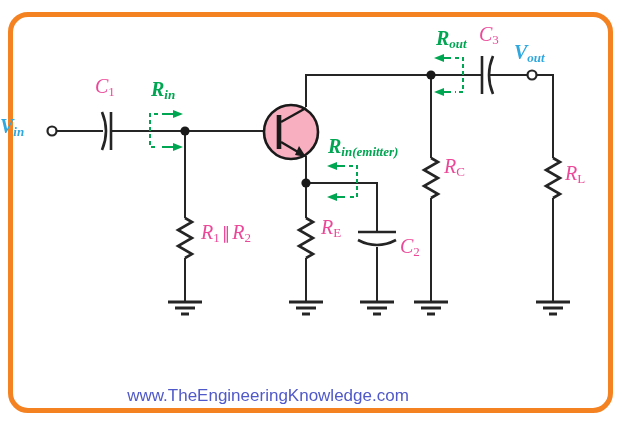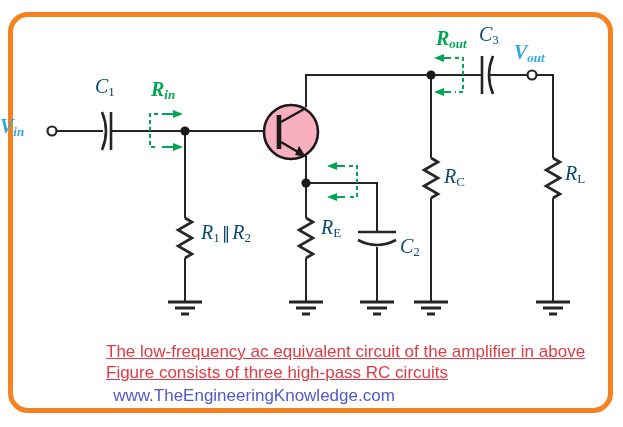--- a/index.html
+++ b/index.html
@@ -5,32 +5,32 @@
   :root{
     --border:#F58220; --wire:#252525; --green:#00A651; --cyan:#2FA8E0;
     --pink:#F8AFC0; --red:#DE3B44; --blue:#5059C9;
   }
   html,body{margin:0;padding:0;background:#ffffff;}
   .page{position:relative;width:623px;height:427px;background:#ffffff;overflow:hidden;
         font-family:"Liberation Serif",serif;}
   .frame{position:absolute;left:8px;top:12px;width:605px;height:401px;box-sizing:border-box;
          border:5px solid var(--border);border-radius:20px;}
   svg{position:absolute;left:0;top:0;}
-  .lbl{position:absolute;font-style:italic;font-size:20px;color:#0c4a6e;white-space:nowrap;
+  .lbl{position:absolute;font-style:italic;font-size:20px;color:#ec4899;white-space:nowrap;
        line-height:1;}
   .lbl sub{font-size:13px;line-height:0;vertical-align:-3px;}
   .isub{font-style:italic;margin-top:12px;}
   .nsub{font-style:normal;}
   .par{font-style:normal;font-size:17px;padding:0 2px;}
   .green{color:var(--green);font-weight:bold;}
   .cyan{color:var(--cyan);font-weight:bold;font-family:Liberation Serif, serif;}
   .caption{position:absolute;left:106px;top:341px;font-family:"Liberation Sans",sans-serif;
            font-size:17px;line-height:21px;color:var(--red);text-decoration:underline;}
   .website{position:absolute;left:0;top:386px;width:508px;text-align:center;
-           font-family:"Liberation Sans",sans-serif;font-size:17px;color:var(--blue);}
+           font-family:"Liberation Sans",sans-serif;font-size:17px;color:var(--blue);padding-left:14px;}
 </style>
 </head>
 <body>
 
 <div class="page">
 
   <div class="frame"></div>
 
   <svg width="623" height="340" viewBox="0 0 623 340">
 
@@ -142,35 +142,32 @@
   </svg>
 
   <div class="lbl cyan" style="left:0;top:116px"><span>V</span><sub class="isub">in</sub></div>
 
   <div class="lbl" style="left:95px;top:76px"><span>C</span><sub class="nsub">1</sub></div>
 
   <div class="lbl green" style="left:151px;top:79px"><span>R</span><sub class="isub">in</sub></div>
 
   <div class="lbl" style="left:201px;top:222px"><span>R</span><sub class="nsub">1</sub><span class="par">∥</span><span>R</span><sub class="nsub">2</sub></div>
 
+  <div class="lbl green" style="left:328px;top:136px"><span>R</span><sub class="isub">in(emitter)</sub></div>
 
   <div class="lbl" style="left:321px;top:217px"><span>R</span><sub class="nsub">E</sub></div>
 
   <div class="lbl" style="left:400px;top:236px"><span>C</span><sub class="nsub">2</sub></div>
 
   <div class="lbl green" style="left:436px;top:28px"><span>R</span><sub class="isub">out</sub></div>
 
   <div class="lbl" style="left:479px;top:24px"><span>C</span><sub class="nsub">3</sub></div>
 
   <div class="lbl cyan" style="left:514px;top:42px"><span>V</span><sub class="isub">out</sub></div>
 
-  <div class="lbl" style="left:444px;top:166px"><span>R</span><sub class="nsub">C</sub></div>
+  <div class="lbl" style="left:444px;top:156px"><span>R</span><sub class="nsub">C</sub></div>
 
   <div class="lbl" style="left:565px;top:163px"><span>R</span><sub class="nsub">L</sub></div>
 
-  <div class="caption">
-    <div>The low-frequency ac equivalent circuit of the amplifier in above</div>
-    <div>Figure consists of three high-pass RC circuits</div>
-  </div>
 
   <div class="website">www.TheEngineeringKnowledge.com</div>
 
 </div>
 
 </body></html>

